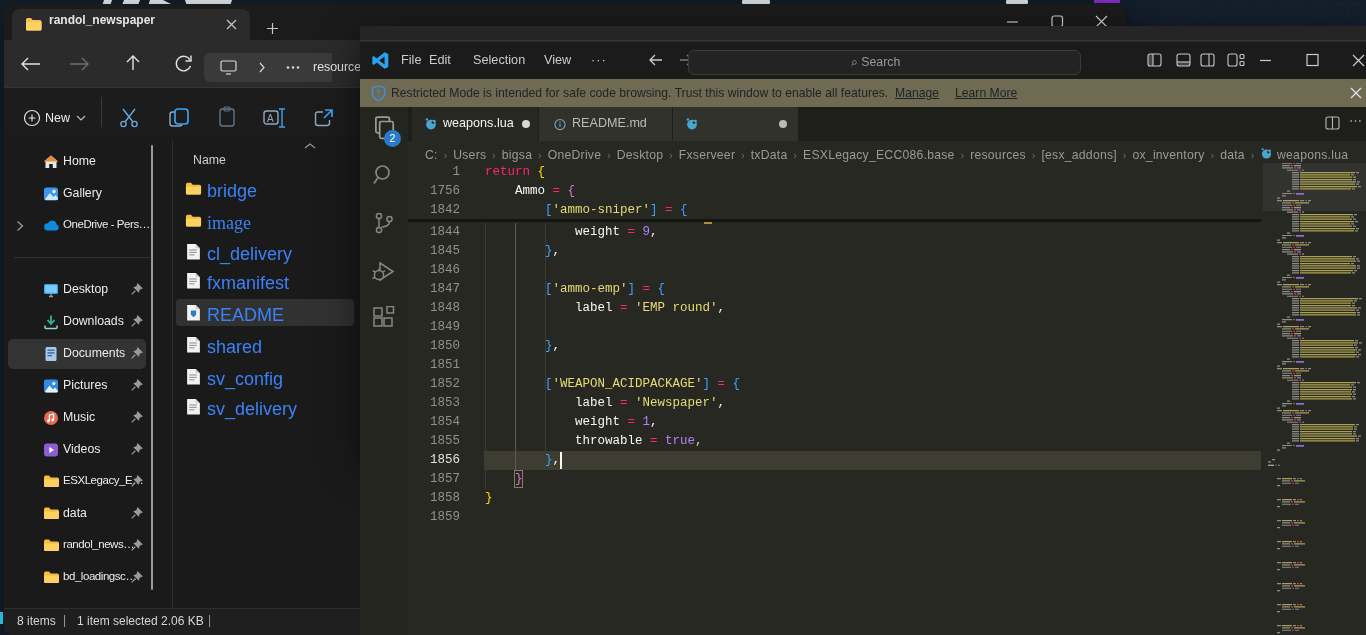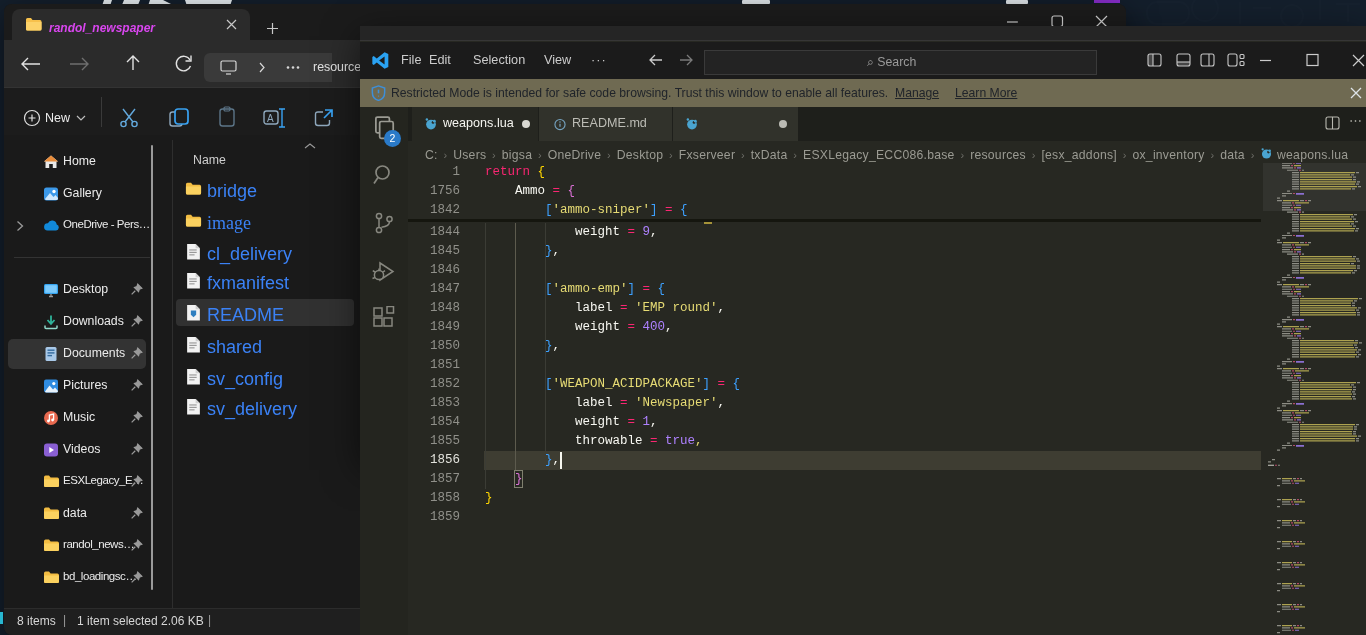--- a/index.html
+++ b/index.html
@@ -4,21 +4,21 @@
 <style>
 * { margin:0; padding:0; box-sizing:border-box; }
 html,body { width:1366px; height:635px; overflow:hidden; background:#16202c; font-family:"Liberation Sans",sans-serif; }
 .abs { position:absolute; }
 
 #desktop { position:absolute; inset:0; background:#141f2c; }
 
 #explorer { position:absolute; left:4px; top:4px; width:1122px; height:631px; background:#191919; border-radius:8px 8px 8px 8px; box-shadow:0 8px 30px rgba(0,0,0,.5); }
 #ex-tabstrip { position:absolute; left:0; top:0; width:100%; height:36px; background:#1b1b1b; border-radius:8px 8px 0 0; }
 #ex-tab { position:absolute; left:8px; top:5px; width:238px; height:31px; background:#2b2b2b; border-radius:8px 8px 0 0; }
-#ex-tab .ttl { position:absolute; left:37px; top:12px; font-size:12px; font-weight:700; color:#d946ef;font-style:italic; }
+#ex-tab .ttl { position:absolute; left:37px; top:4px; font-size:12px; font-weight:700; color:#e5e5e5; }
 #ex-navrow { position:absolute; left:0; top:36px; width:100%; height:47px; background:#2b2b2b; }
 #ex-cmdbar { position:absolute; left:0; top:83px; width:100%; height:48px; background:#1c1c1c; border-top:1px solid #333; }
 #ex-body { position:absolute; left:0; top:131px; width:100%; height:473px; background:#1a1a1a; }
 #ex-status { position:absolute; left:0; top:604px; width:100%; height:27px; background:#1f1f1f; border-top:1px solid #2c2c2c; border-radius:0 0 8px 8px; font-size:12px; color:#d6d6d6; }
 .side-row { position:absolute; left:4px; width:138px; height:30px; border-radius:5px; }
 .side-row .lbl { position:absolute; left:55px; top:7px; font-size:12.3px; color:#ebebeb; white-space:nowrap; }
 .side-row .pin { position:absolute; left:122px; top:7px; }
 .side-ic { position:absolute; left:35px; top:7px; width:16px; height:16px; }
 .file-row { position:absolute; left:172px; width:178px; height:27px; border-radius:4px; }
 .file-row .lbl { position:absolute; left:31px; top:6px; font-size:18px; color:#3b82f6; white-space:nowrap; }
@@ -393,21 +393,21 @@
     <div class="menu" style="left:69px;">Edit</div>
     <div class="menu" style="left:113px;">Selection</div>
     <div class="menu" style="left:184px;">View</div>
     <div class="menu" style="left:231px;letter-spacing:1px;">···</div>
     <svg class="abs" style="left:288px;top:11px" width="60" height="14" fill="none" stroke="#cccccc" stroke-width="1.3">
       <path d="M14 7 H2 M7 2 L2 7 L7 12"></path>
       <g stroke="#7a7a7a">
           <path d="M32 7 H44 M39 2 L44 7 L39 12"></path>
         </g>
     </svg>
-    <div class="abs" style="left:344px;top:8px;width:393px;height:25px;background:#232323;border:1px solid #3a3a3a;border-radius:0;">
+    <div class="abs" style="left:328px;top:8px;width:393px;height:25px;background:#232323;border:1px solid #3a3a3a;border-radius:6px;">
       <div class="abs" style="left:162px;top:4px;font-size:12.3px;color:#9b9b9b;">⌕ Search</div>
     </div>
 
     <svg class="abs" style="left:787px;top:11px" width="100" height="15" fill="none" stroke="#c8c8c8" stroke-width="1.1">
       <rect x="1" y="1" width="13" height="12" rx="2"></rect>
         <path d="M6 1 v12"></path>
         <rect x="1" y="1" width="5" height="12" fill="#c8c8c8" fill-opacity="0.25" stroke="none"></rect>
       <rect x="30" y="1" width="13" height="12" rx="2"></rect>
         <path d="M30 9 h13"></path>
         <rect x="30" y="9" width="13" height="4" fill="#c8c8c8" fill-opacity="0.25" stroke="none"></rect>
@@ -527,21 +527,20 @@
     <div class="cl" style="top:60px;">            weight <span class="tk-k">= </span><span class="tk-n">9</span>,</div>
     <div class="ln" style="top:79px;">1845</div>
     <div class="cl" style="top:79px;">        <span class="tk-b3">}</span>,</div>
     <div class="ln" style="top:98px;">1846</div>
     <div class="cl" style="top:98px;"></div>
     <div class="ln" style="top:117px;">1847</div>
     <div class="cl" style="top:117px;">        <span class="tk-b3">[</span><span class="tk-s">'ammo-emp'</span><span class="tk-b3">]</span> <span class="tk-k">= </span><span class="tk-b3">{</span></div>
     <div class="ln" style="top:136px;">1848</div>
     <div class="cl" style="top:136px;">            label <span class="tk-k">= </span><span class="tk-s">'EMP round'</span>,</div>
     <div class="ln" style="top:155px;">1849</div>
-    <div class="cl" style="top:155px;">            weight <span class="tk-k">= </span><span class="tk-n">400</span>,</div>
     <div class="ln" style="top:174px;">1850</div>
     <div class="cl" style="top:174px;">        <span class="tk-b3">}</span>,</div>
     <div class="ln" style="top:193px;">1851</div>
     <div class="cl" style="top:193px;"></div>
     <div class="ln" style="top:212px;">1852</div>
     <div class="cl" style="top:212px;">        <span class="tk-b3">[</span><span class="tk-s">'WEAPON_ACIDPACKAGE'</span><span class="tk-b3">]</span> <span class="tk-k">= </span><span class="tk-b3">{</span></div>
     <div class="ln" style="top:231px;">1853</div>
     <div class="cl" style="top:231px;">            label <span class="tk-k">= </span><span class="tk-s">'Newspaper'</span>,</div>
     <div class="ln" style="top:250px;">1854</div>
     <div class="cl" style="top:250px;">            weight <span class="tk-k">= </span><span class="tk-n">1</span>,</div>

